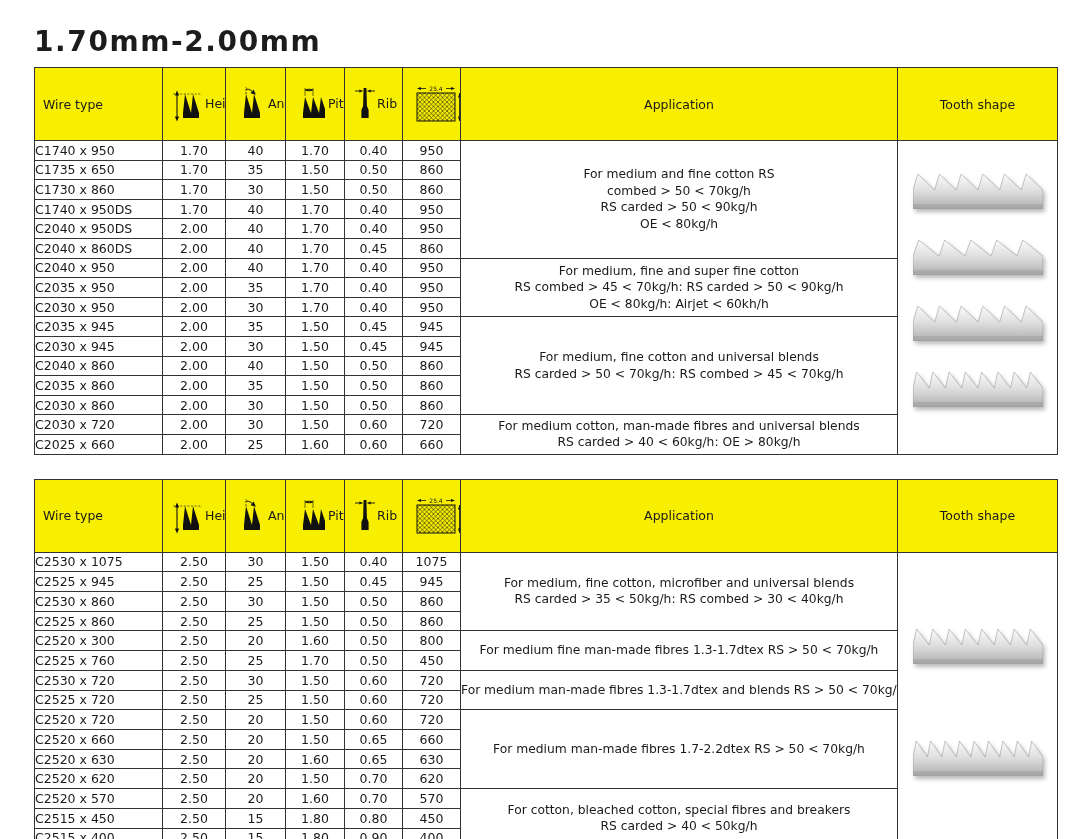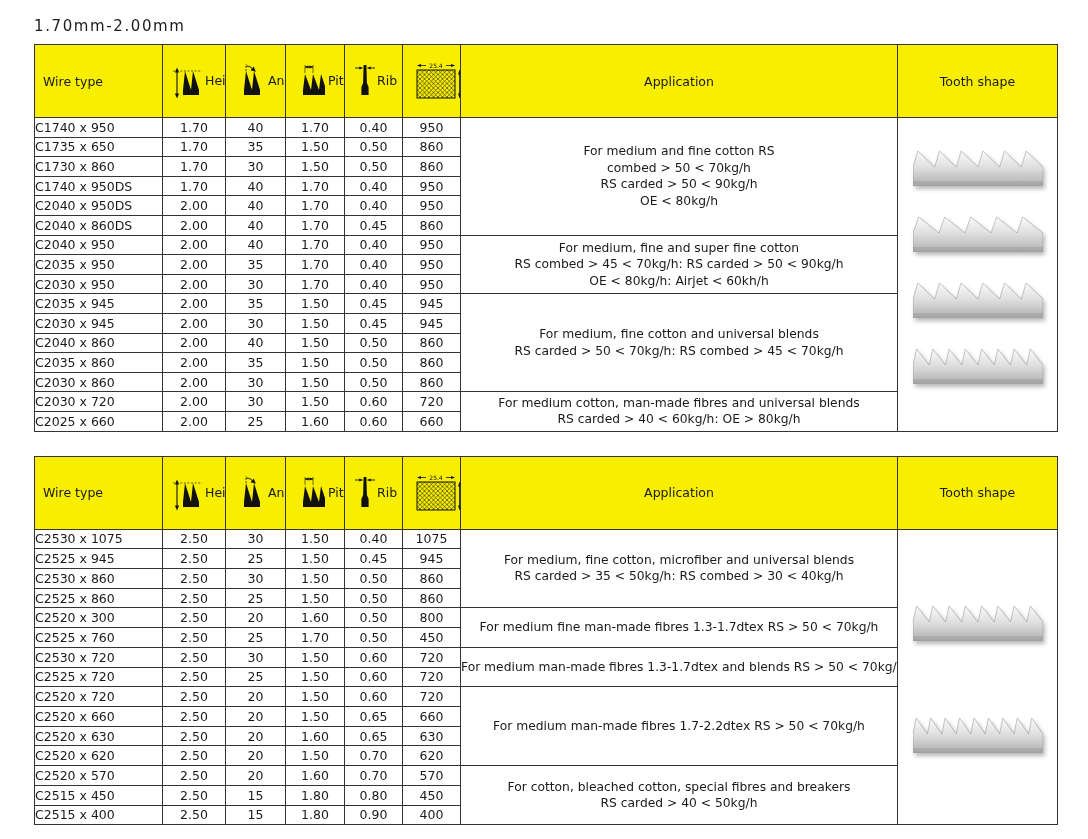--- a/index.html
+++ b/index.html
@@ -2,22 +2,22 @@
 <html><head>
 <meta charset="utf-8">
 <style>
   * { box-sizing: border-box; margin: 0; padding: 0; }
   html, body { width: 1088px; height: 839px; background: #ffffff; overflow: hidden; }
   body { font-family: "DejaVu Sans", "Liberation Sans", sans-serif; color: #1a1a1a; }
   .page { padding: 13px 0 0 34px; }
   .section { }
   .section + .section { margin-top: 24px; }
   .section-title {
-    font-size: 15px; font-weight: normal; letter-spacing: 1.6px;
-    color: #1c1c1c; margin: 4px 0 9px 0;
+    font-size: 28px; font-weight: bold; letter-spacing: 1.6px;
+    color: #1c1c1c; margin: 12px 0 9px 0;
   }
   table.spec {
     border-collapse: collapse; table-layout: fixed; width: 1023px;
     font-size: 12.5px; color: #1a1a1a;
   }
   table.spec th, table.spec td { border: 1px solid #333; overflow: hidden; }
   table.spec thead tr { height: 56px; }
   th { background: #f7ee00; font-weight: normal; font-size: 12.5px; padding: 8px; }
   th.th-wire { text-align: left; padding-left: 8px; vertical-align: middle; }
   th.th-plain { text-align: center; vertical-align: middle; }

